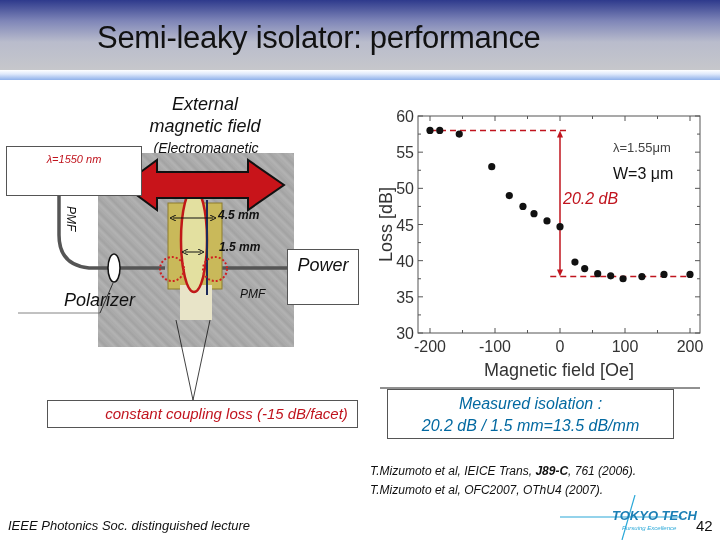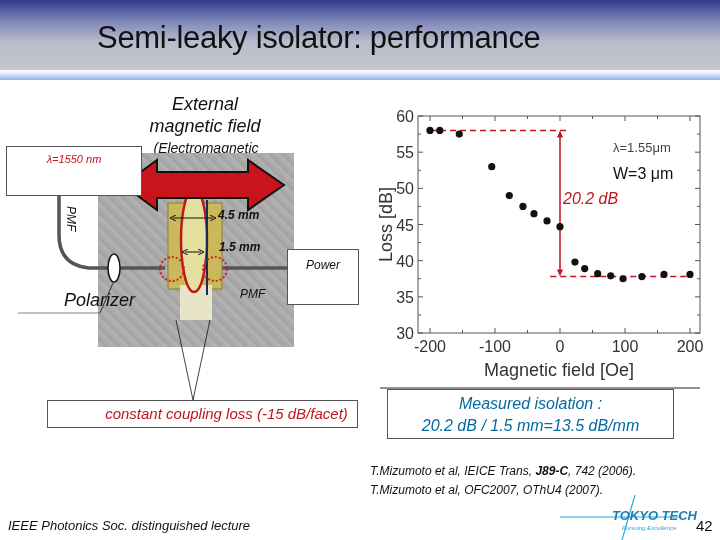--- a/index.html
+++ b/index.html
@@ -12,21 +12,21 @@
 
   .abs { position: absolute; }
   .ext-field { left: 140px; top: 93px; width: 130px; text-align: center; font-style: italic; font-size: 18px; line-height: 22px; color: #111; }
   .ext-coil { left: 140px; top: 140px; width: 132px; text-align: center; font-style: italic; font-size: 14px; color: #111; }
 
   .photo { left: 98px; top: 153px; width: 196px; height: 194px;
     background: repeating-linear-gradient(45deg, #a9a9a9 0px, #b3b3b3 3px, #a2a2a2 6px, #adadad 9px); }
   .box { position: absolute; background: #fff; border: 1px solid #555; text-align: center; font-style: italic; color: #111; }
   .laser-box { left: 6px; top: 146px; width: 136px; height: 50px; font-size: 19px; line-height: 22px; padding-top: 3px; }
   .laser-sub { color: #c0141e; font-size: 11px; display: block; line-height: 18px; }
-  .pm-box { left: 287px; top: 249px; width: 72px; height: 56px; font-size: 12px; line-height: 24px; padding-top: 3px; }
+  .pm-box { left: 287px; top: 249px; width: 72px; height: 56px; font-size: 18px; line-height: 24px; padding-top: 3px; }
   .coupling-box { left: 47px; top: 400px; width: 311px; height: 28px; font-size: 15px; line-height: 26px; color: #c0141e; padding-left: 48px; }
   .iso-box { left: 387px; top: 389px; width: 287px; height: 50px; font-size: 16px; line-height: 22px; color: #0369a1; padding-top: 3px; }
 
   .lbl { position: absolute; font-style: italic; color: #111; }
   .polarizer { left: 16px; top: 290px; font-size: 18px; margin-left: 48px; }
   .pmf-left { left: 58px; top: 206px; font-size: 12px; transform: rotate(90deg); transform-origin: left top; left: 78px; }
   .pmf-right { left: 240px; top: 287px; font-size: 12px; }
   .dim45 { left: 218px; top: 208px; font-size: 12px; font-weight: bold; }
   .dim15 { left: 219px; top: 240px; font-size: 12px; font-weight: bold; }
 
@@ -183,21 +183,21 @@
     <circle cx="304" cy="174.41" r="3.6" fill="#111"></circle>
     <circle cx="330" cy="174.41" r="3.6" fill="#111"></circle>
   </svg>
 
 <div class="box iso-box">
   <div>Measured isolation :</div>
   <div>20.2 dB / 1.5 mm=13.5 dB/mm</div>
 </div>
 
 <div class="abs refs">
-  <div><span>T.Mizumoto et al, IEICE Trans, </span><b>J89-C</b><span>, 742 (2006).</span></div>
+  <div><span>T.Mizumoto et al, IEICE Trans, </span><b>J89-C</b><span>, 761 (2006).</span></div>
   <div><span>T.Mizumoto et al, OFC2007, OThU4 (2007).</span></div>
 </div>
 
 <div class="abs footer">IEEE Photonics Soc. distinguished lecture</div>
 
 <svg class="logo" viewBox="0 0 150 45">
   <line x1="10" y1="22" x2="132" y2="22" stroke="#2aa8d8" stroke-width="1.2"></line>
   <line x1="85" y1="0" x2="72" y2="45" stroke="#2aa8d8" stroke-width="1.2"></line>
   <text x="62" y="25" font-family="Liberation Sans, sans-serif" font-size="13" font-weight="bold" font-style="italic" fill="#1b7fb5">TOKYO TECH</text>
   <text x="72" y="35" font-family="Liberation Sans, sans-serif" font-size="6" font-style="italic" fill="#2aa8d8">Pursuing Excellence</text>

